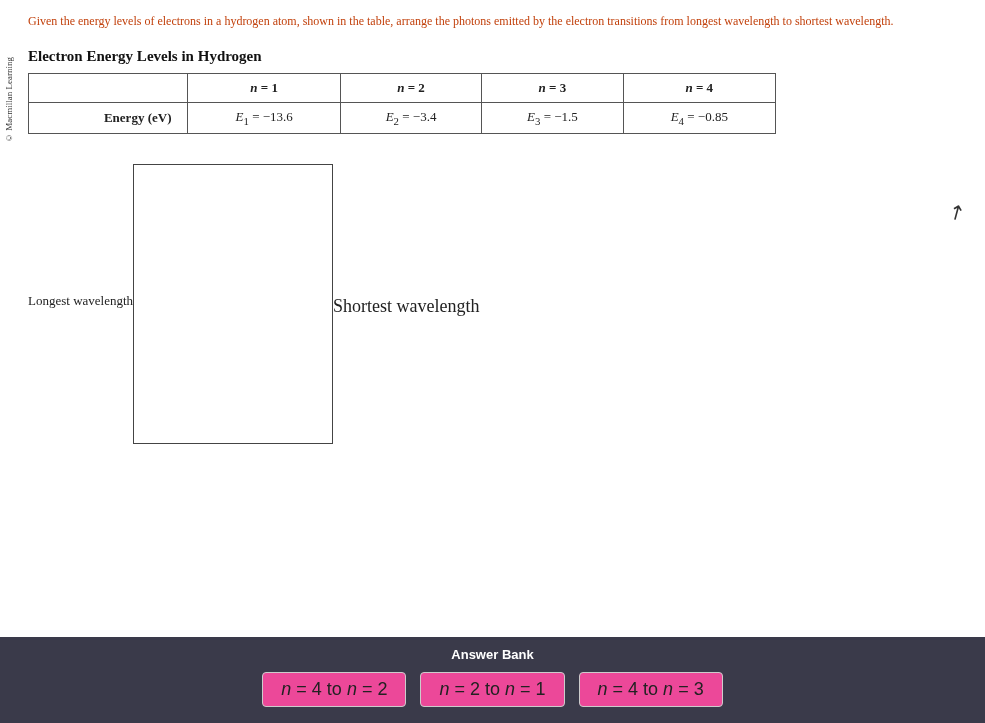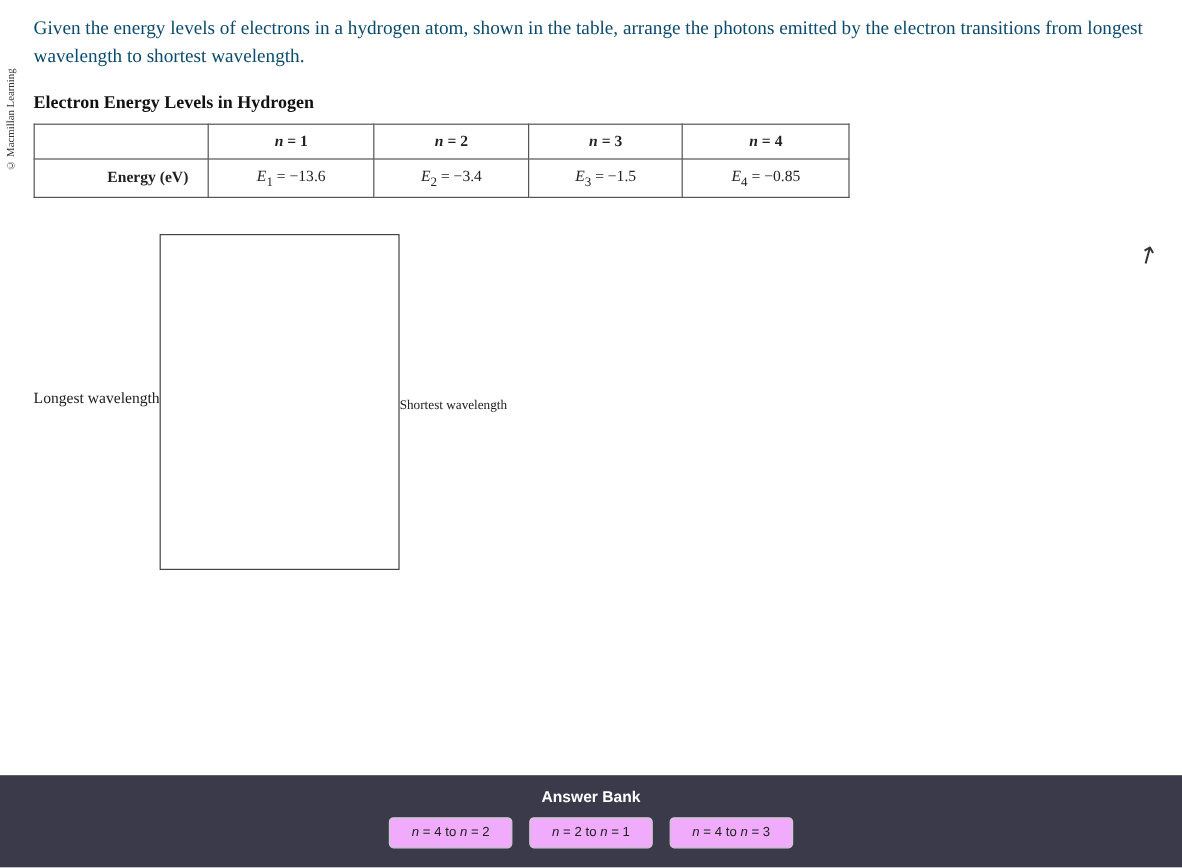--- a/index.html
+++ b/index.html
@@ -36,39 +36,39 @@
       transform: rotate(180deg);
       transform-origin: center center;
     }
 
     .main-content {
       margin-left: 18px;
       padding: 12px 20px 0 10px;
     }
 
     .question-text {
-      font-size: 16px;
-      color: #0c4a6e;
+      font-size: 12px;
+      color: #c2410c;
       line-height: 1.5;
       margin-bottom: 18px;
       max-width: 940px;
     }
 
     .table-title {
       font-size: 15px;
       font-weight: bold;
       margin-bottom: 8px;
       color: #111;
     }
 
     
     .energy-table {
       border-collapse: collapse;
       margin-bottom: 30px;
-      width: 680px;
+      width: 748px;
     }
 
     .energy-table th, .energy-table td {
       border: 1px solid #555;
       padding: 6px 16px;
       text-align: center;
       font-size: 13px;
       color: #222;
     }
 
@@ -104,21 +104,21 @@
       height: 280px;
       border: 1.5px solid #444;
       background: #fff;
       display: flex;
       flex-direction: column;
       align-items: stretch;
       justify-content: flex-start;
     }
 
     .drop-label-bottom {
-      font-size: 11px;
+      font-size: 18px;
       color: #222;
       margin-top: 6px;
     }
 
     
     .answer-bank-section {
       position: absolute;
       bottom: 0;
       left: 0;
       right: 0;
@@ -138,25 +138,25 @@
     .answer-bank-items {
       display: flex;
       flex-direction: row;
       justify-content: center;
       align-items: center;
       gap: 14px;
       padding-bottom: 16px;
     }
 
     .answer-chip {
-      background: #f0abfc;
+      background: #ec4899;
       border: 1px solid #ccc;
       border-radius: 4px;
       padding: 6px 18px;
-      font-size: 11px;
+      font-size: 18px;
       font-family: Arial, sans-serif;
       color: #222;
       cursor: pointer;
       white-space: nowrap;
     }
 
     
     .cursor-icon {
       position: absolute;
       right: 20px;

